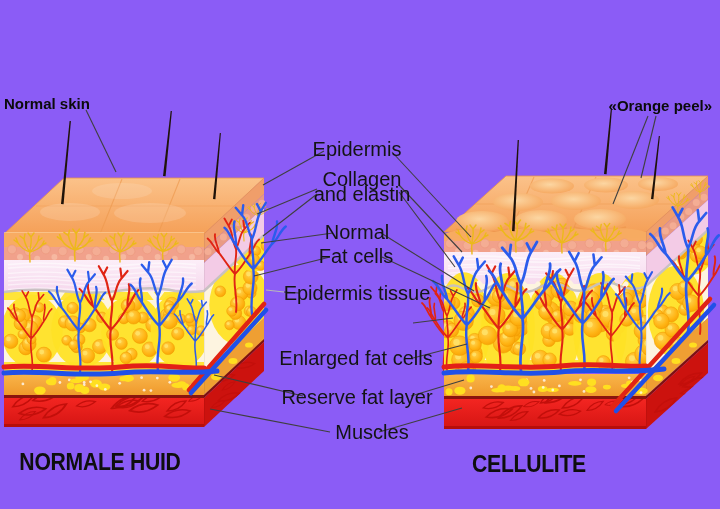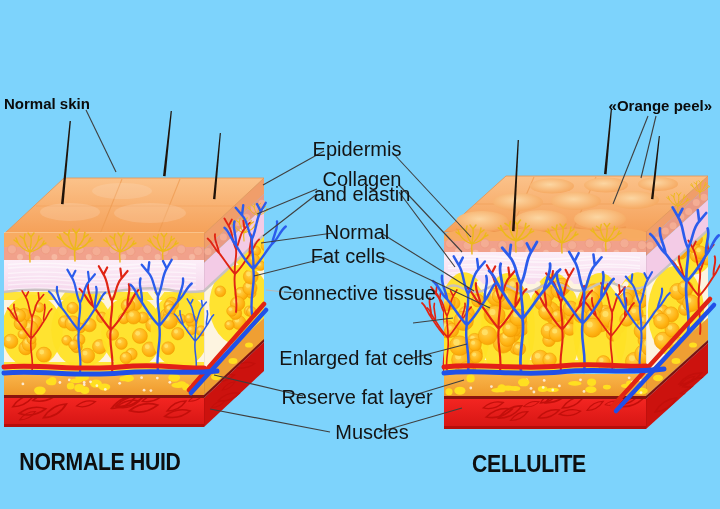--- a/index.html
+++ b/index.html
@@ -1,16 +1,16 @@
 <!DOCTYPE html>
 <html><head>
 <meta charset="utf-8">
 <style>
   html,body{margin:0;padding:0;background:#fff;}
-  .stage{position:relative;width:720px;height:509px;background:#7dd3fc;overflow:hidden;
+  .stage{position:relative;width:720px;height:509px;background:#8b5cf6;overflow:hidden;
          font-family:"Liberation Sans",sans-serif;}
   svg{position:absolute;left:0;top:0;}
   .lbl{position:absolute;transform:translate(-50%,-50%);font-size:20px;line-height:14.5px;
        text-align:center;color:#141414;white-space:pre-line;}
   .capL{position:absolute;font-weight:bold;font-size:15px;color:#0b0b0b;}
   .capR{position:absolute;font-weight:bold;font-size:15px;color:#0b0b0b;text-align:right;}
   .ttl{position:absolute;transform:translate(-50%,-50%) scaleX(.92);font-weight:bold;
        font-size:23px;letter-spacing:-.3px;color:#0e0e0e;white-space:nowrap;}
 </style>
 </head>
@@ -855,22 +855,22 @@
   </g>
 </svg>
 
 <div class="capL" style="left:4px;top:95px">Normal skin</div>
 <div class="capR" style="right:8px;top:97px">«Orange peel»</div>
 
 <div class="lbl" style="left:357px;top:149px">Epidermis</div>
 <div class="lbl" style="left:362px;top:186px">Collagen
 and elastin</div>
 <div class="lbl" style="left:357px;top:232px">Normal</div>
-<div class="lbl" style="left:348px;top:256px">Fat cells</div>
-<div class="lbl" style="left:357px;top:293px">Connective tissue</div>
+<div class="lbl" style="left:356px;top:256px">Fat cells</div>
+<div class="lbl" style="left:357px;top:293px">Epidermis tissue</div>
 <div class="lbl" style="left:357px;top:397px">Reserve fat layer</div>
 <div class="lbl" style="left:356px;top:358px">Enlarged fat cells</div>
 <div class="lbl" style="left:372px;top:432px">Muscles</div>
 
 <div class="ttl" style="left:100px;top:462px">NORMALE HUID</div>
 <div class="ttl" style="left:529px;top:464px">CELLULITE</div>
 
 </div>
 
 </body></html>

